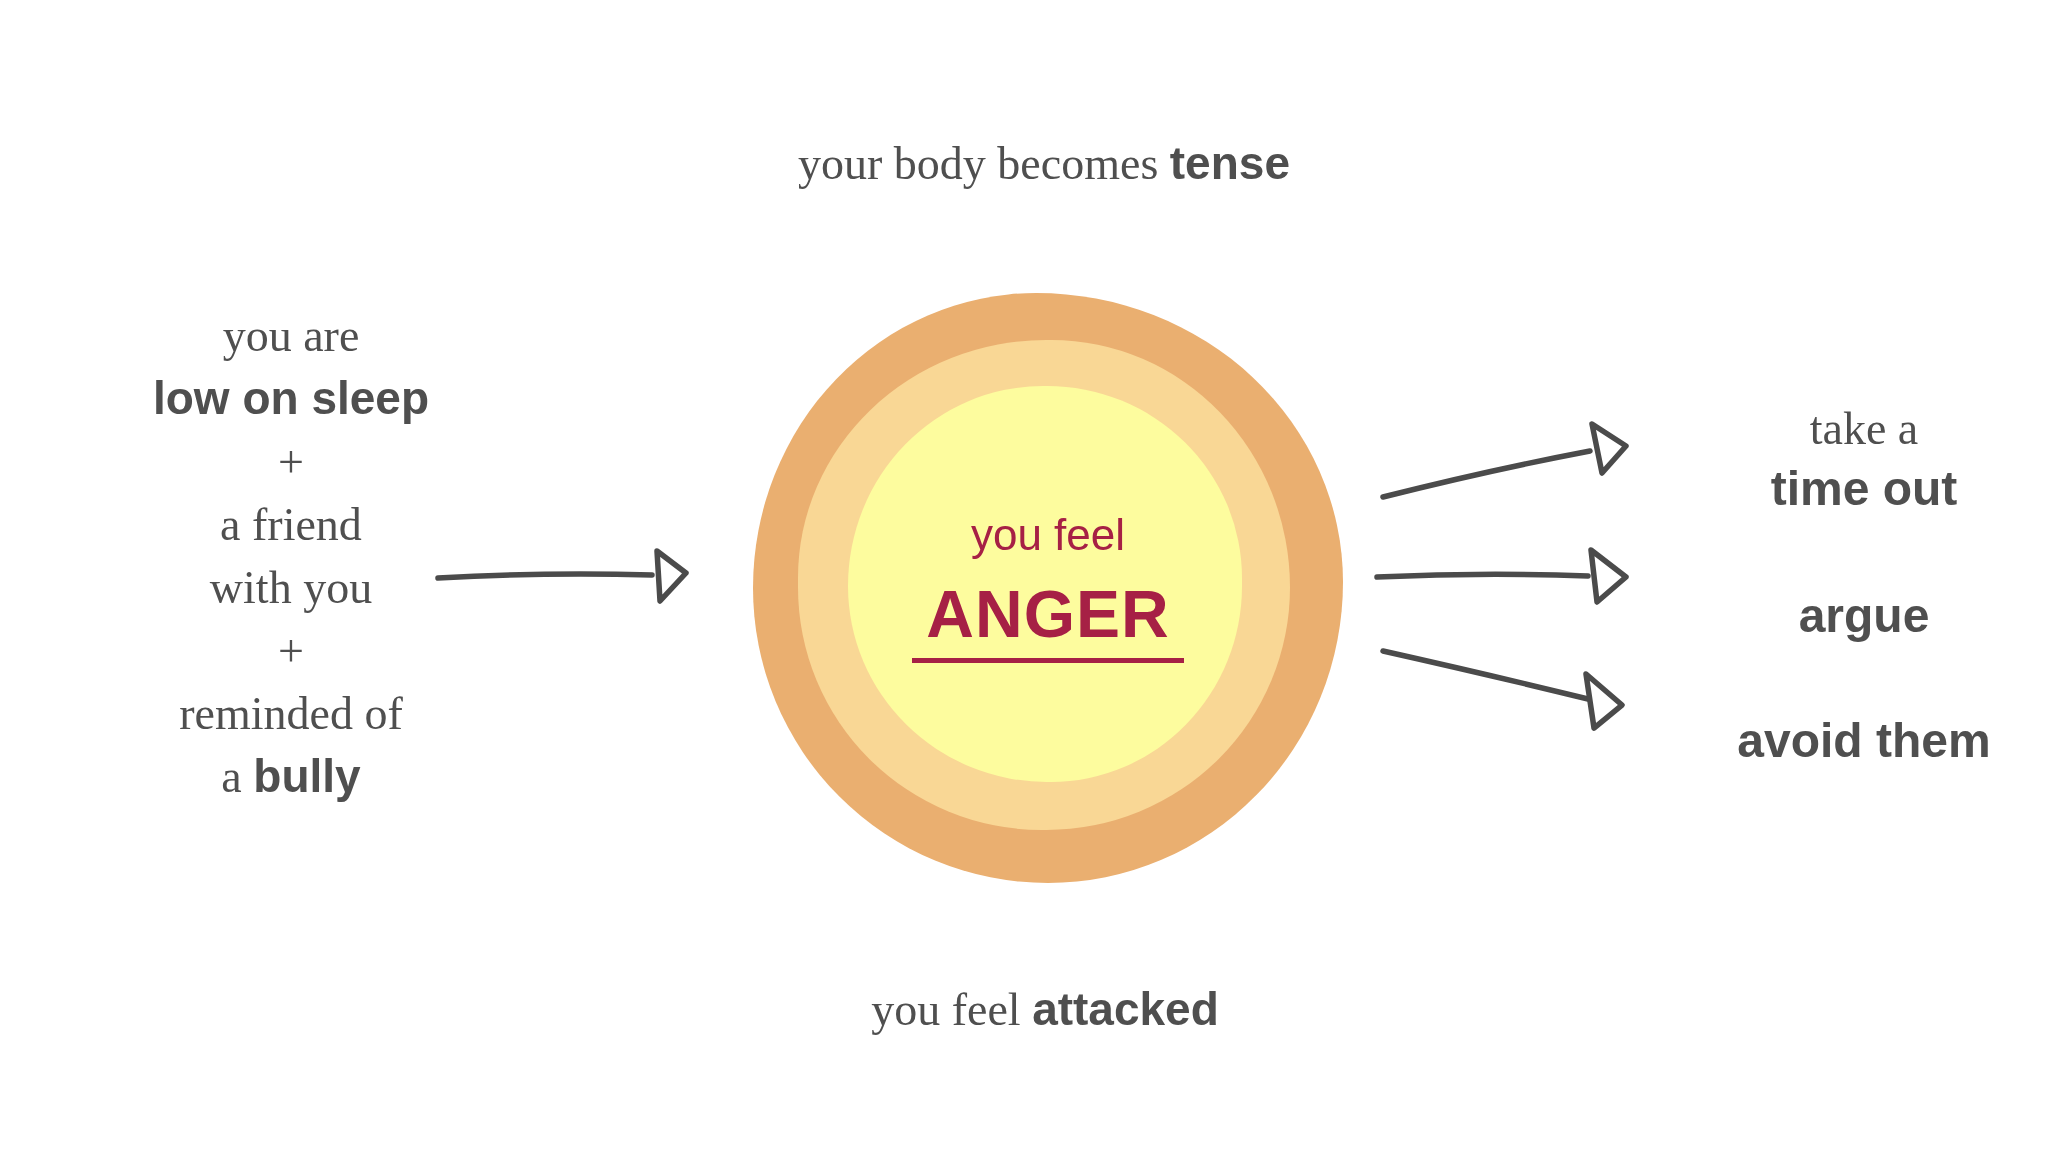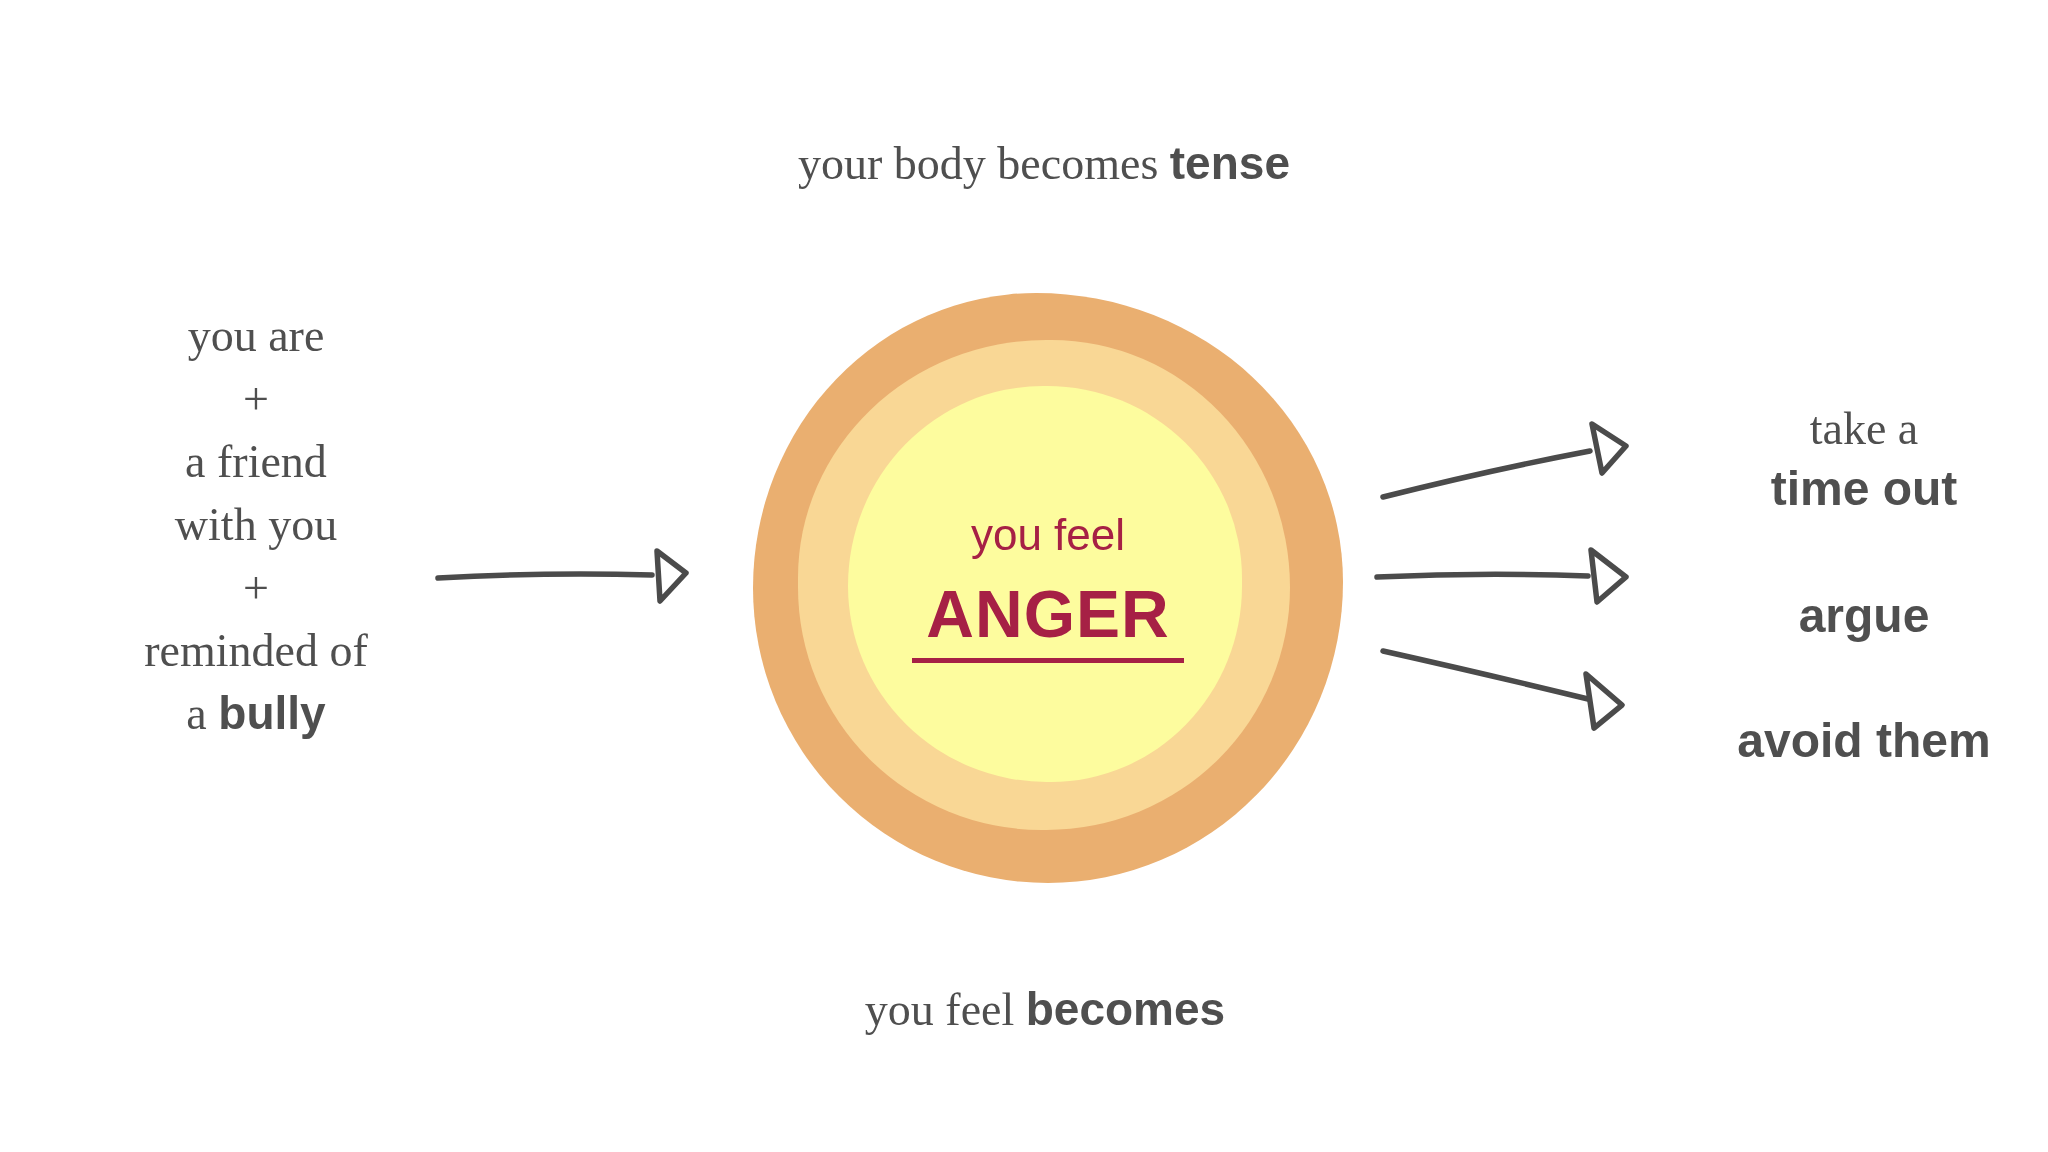--- a/index.html
+++ b/index.html
@@ -21,21 +21,21 @@
     text-align: center; font-size: 46px; line-height: 60px;
   }
   .bottom-label {
     position: absolute; top: 979px; left: 525px; width: 1040px;
     text-align: center; font-size: 46px; line-height: 60px;
   }
 
   
   .triggers {
     position: absolute; top: 304px; left: 0; width: 512px;
-    text-align: center; font-size: 46px; line-height: 63px;
+    text-align: center; font-size: 46px; line-height: 63px; padding-left: 35px;
   }
 
   
   .circle-outer {
     position: absolute; left: 753px; top: 293px;
     width: 590px; height: 590px; background: #eaaf70;
     border-radius: 48% 52% 50% 50% / 50% 49% 51% 50%;
   }
   .circle-middle {
     position: absolute; left: 45px; top: 47px;
@@ -87,20 +87,21 @@
 <body>
 
 <div class="canvas">
 
   <div class="top-label">
     <span class="light">your body becomes </span><span class="bold">tense</span>
   </div>
 
   <div class="triggers">
     <div><span class="light">you are</span><span class="bold"></span></div>
+    <div><span class="light"></span><span class="bold">low on sleep</span></div>
     <div><span class="light">+</span></div>
     <div><span class="light">a friend</span><span class="bold"></span></div>
     <div><span class="light">with you</span></div>
     <div><span class="light">+</span></div>
     <div><span class="light">reminded of</span></div>
     <div><span class="light">a </span><span class="bold">bully</span></div>
   </div>
 
   <div class="circle-outer">
     <div class="circle-middle">
@@ -136,16 +137,16 @@
     <div class="bold">time out</div>
   </div>
   <div class="response r1">
     <div class="bold">argue</div>
   </div>
   <div class="response r2">
     <div class="bold">avoid them</div>
   </div>
 
   <div class="bottom-label">
-    <span class="light">you feel </span><span class="bold">becomes</span>
+    <span class="light">you feel </span><span class="bold">attacked</span>
   </div>
 
 </div>
 
 </body></html>

